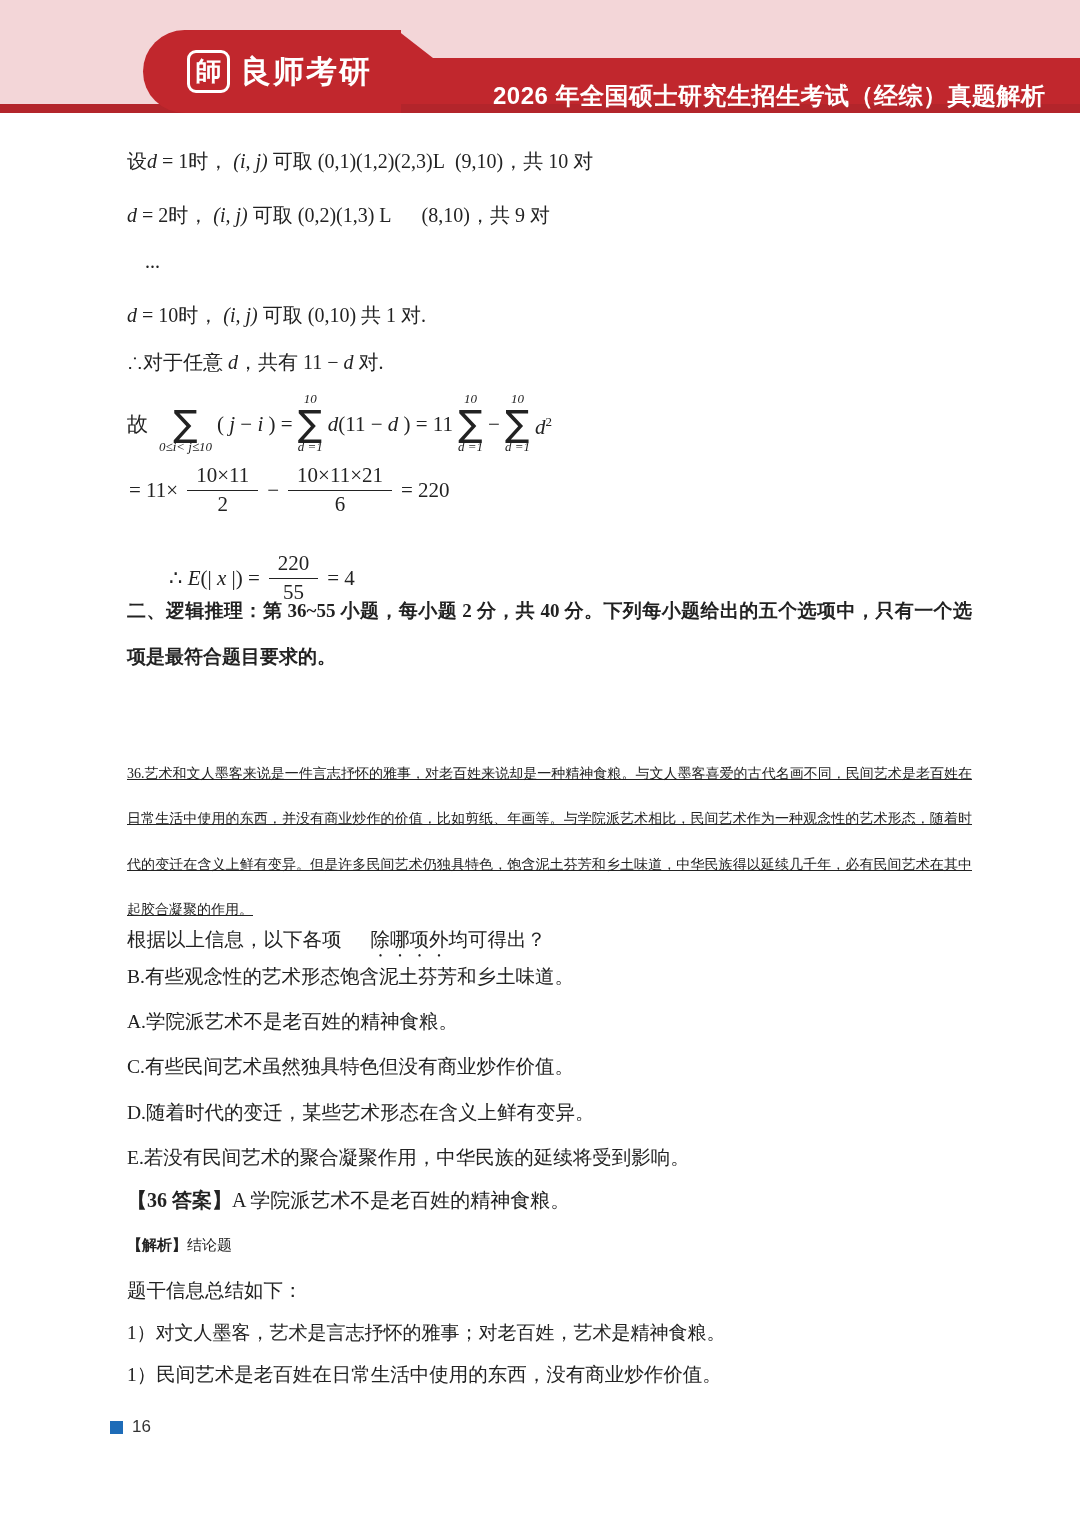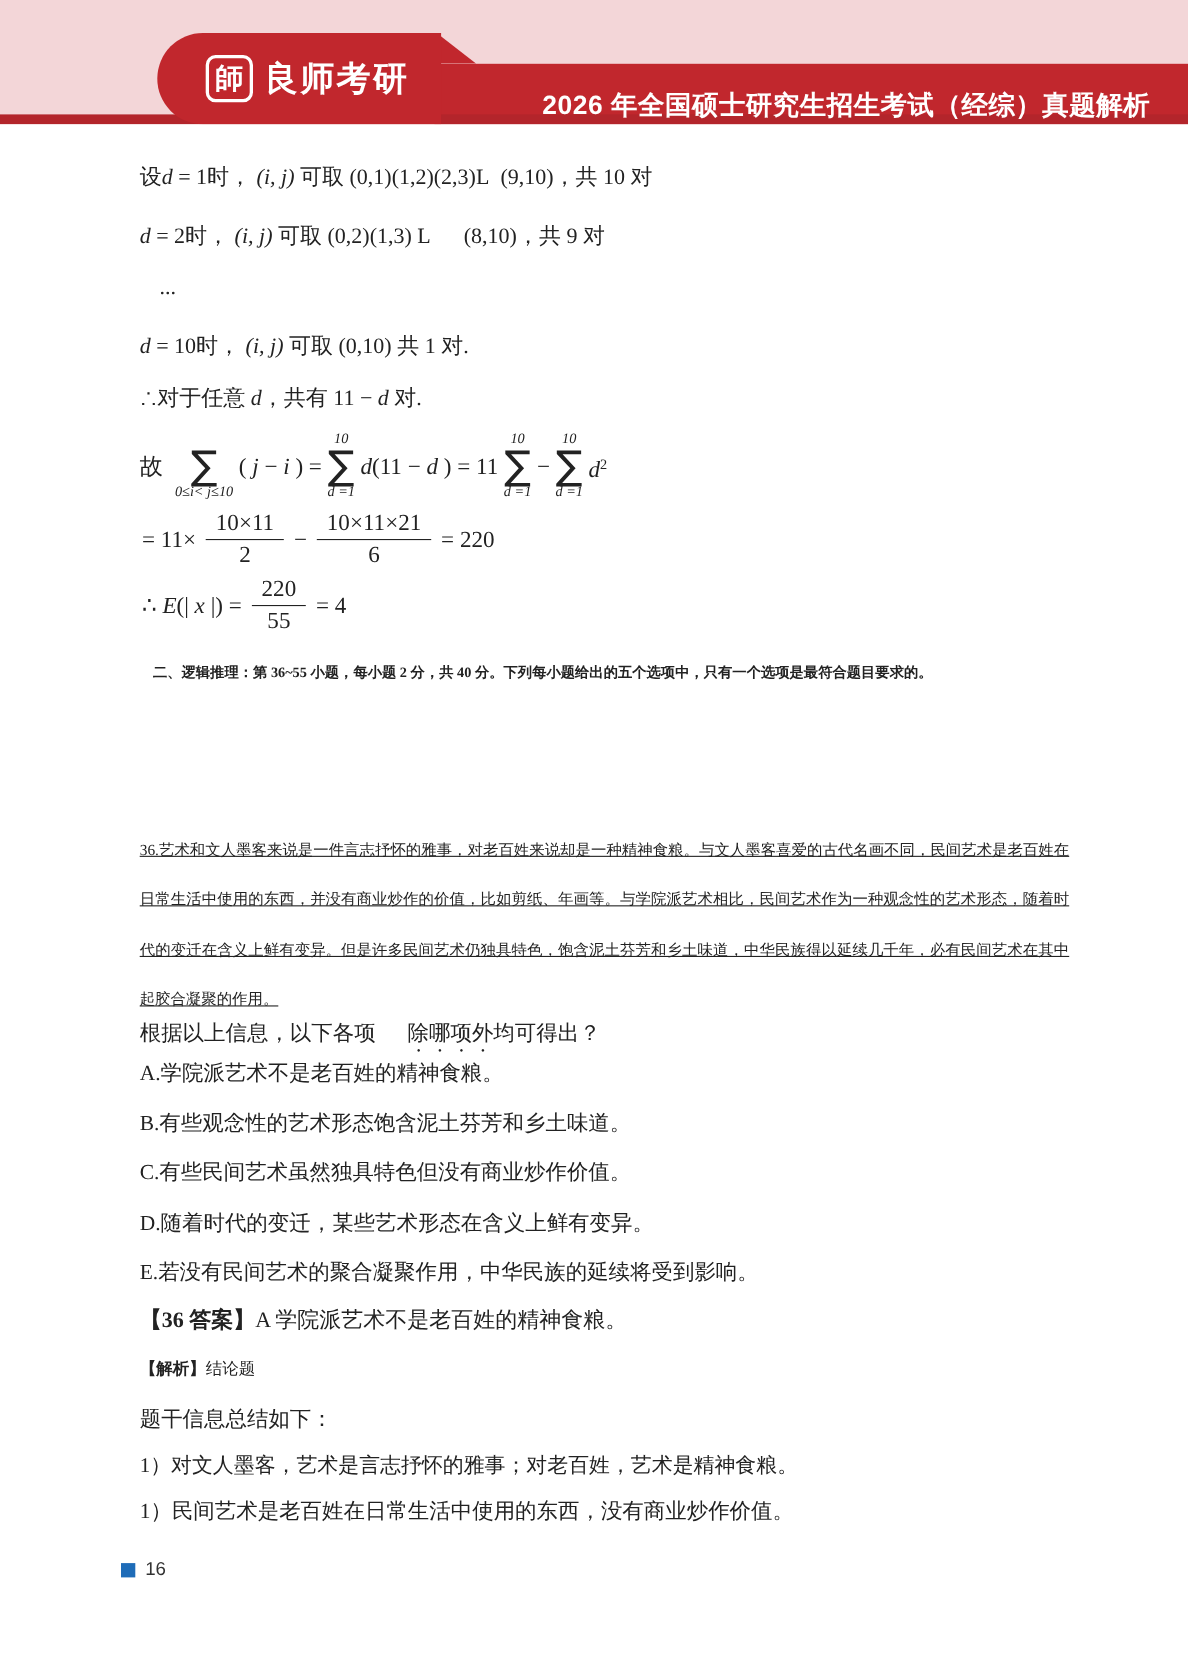--- a/index.html
+++ b/index.html
@@ -113,40 +113,40 @@
     <span class="den">2</span>
   </span>
   <span class="mexpr seg-rm">−</span>
   <span class="frac">
     <span class="num">10×11×21</span>
     <span class="den">6</span>
   </span>
   <span class="mexpr seg-rm">= 220</span>
 </div>
 
-<div class="block formula" style="top:524px;">
+<div class="block formula" style="top:552px;margin-left:40px;">
   <span class="mexpr"><span class="seg-cn">∴ </span><span class="seg-it">E</span><span class="seg-rm">(| </span><span class="seg-it">x</span><span class="seg-rm"> |) = </span></span>
   <span class="frac">
     <span class="num">220</span>
     <span class="den">55</span>
   </span>
   <span class="mexpr seg-rm">= 4</span>
 </div>
 
-<div class="block wide bold" style="top:588px; font-size:13px; line-height:46px;margin-left:12px;">二、逻辑推理：第 36~55 小题，每小题 2 分，共 40 分。下列每小题给出的五个选项中，只有一个选项是最符合题目要求的。</div>
+<div class="block wide bold" style="top:588px; font-size:19px; line-height:46px;">二、逻辑推理：第 36~55 小题，每小题 2 分，共 40 分。下列每小题给出的五个选项中，只有一个选项是最符合题目要求的。</div>
 
 <div class="block wide" style="top:751px; font-size:14px; line-height:45.4px;text-decoration:underline;">36.艺术和文人墨客来说是一件言志抒怀的雅事，对老百姓来说却是一种精神食粮。与文人墨客喜爱的古代名画不同，民间艺术是老百姓在日常生活中使用的东西，并没有商业炒作的价值，比如剪纸、年画等。与学院派艺术相比，民间艺术作为一种观念性的艺术形态，随着时代的变迁在含义上鲜有变异。但是许多民间艺术仍独具特色，饱含泥土芬芳和乡土味道，中华民族得以延续几千年，必有民间艺术在其中起胶合凝聚的作用。</div>
 
 <div class="block" style="top:924px; font-size:19.5px; line-height:32px;">
   <span>根据以上信息，以下各项</span><span class="emph">除哪项外</span><span>均可得出？</span>
 </div>
 
 <div class="block options-list" style="top:954px; font-size:19.5px;">
+  <div>B.有些观念性的艺术形态饱含泥土芬芳和乡土味道。</div>
   <div>A.学院派艺术不是老百姓的精神食粮。</div>
-  <div>B.有些观念性的艺术形态饱含泥土芬芳和乡土味道。</div>
   <div>C.有些民间艺术虽然独具特色但没有商业炒作价值。</div>
   <div>D.随着时代的变迁，某些艺术形态在含义上鲜有变异。</div>
   <div>E.若没有民间艺术的聚合凝聚作用，中华民族的延续将受到影响。</div>
 </div>
 
 <div class="block" style="top:1186px; font-size:20px;">
   <span class="bold">【36 答案】</span><span>A 学院派艺术不是老百姓的精神食粮。</span>
 </div>
 
 <div class="block" style="top:1231px; font-size:15px;">

